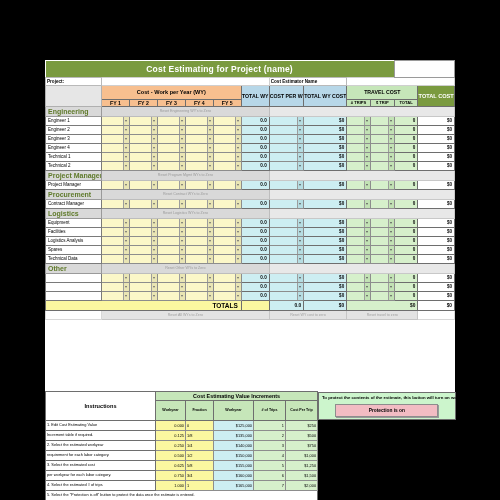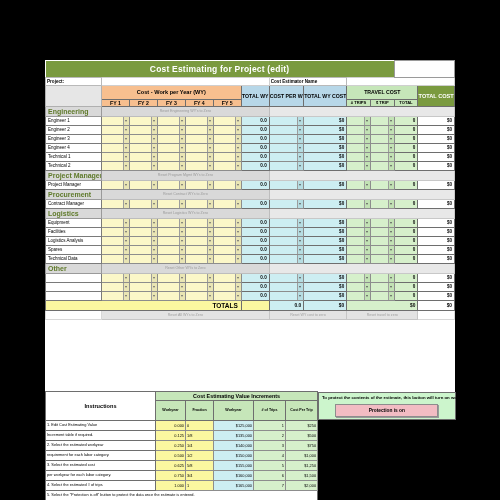--- a/index.html
+++ b/index.html
@@ -88,21 +88,21 @@
           <col style="width:32px">
           <col style="width:40px">
         <col style="width:22px">
           <col style="width:22px">
           <col style="width:22px">
         <col style="width:34px">
       </colgroup>
 
       <tbody>
           <tr>
-        <td class="ttl" colspan="11">Cost Estimating for Project (edit)</td>
+        <td class="ttl" colspan="11">Cost Estimating for Project (name)</td>
         <td class="ttlblank" colspan="2"></td>
       </tr>
 
       <tr class="lblrow">
         <td>Project:</td>
         <td class="empty" colspan="6"></td>
         <td colspan="2">Cost Estimator Name</td>
         <td class="empty" colspan="4"></td>
       </tr>
 

